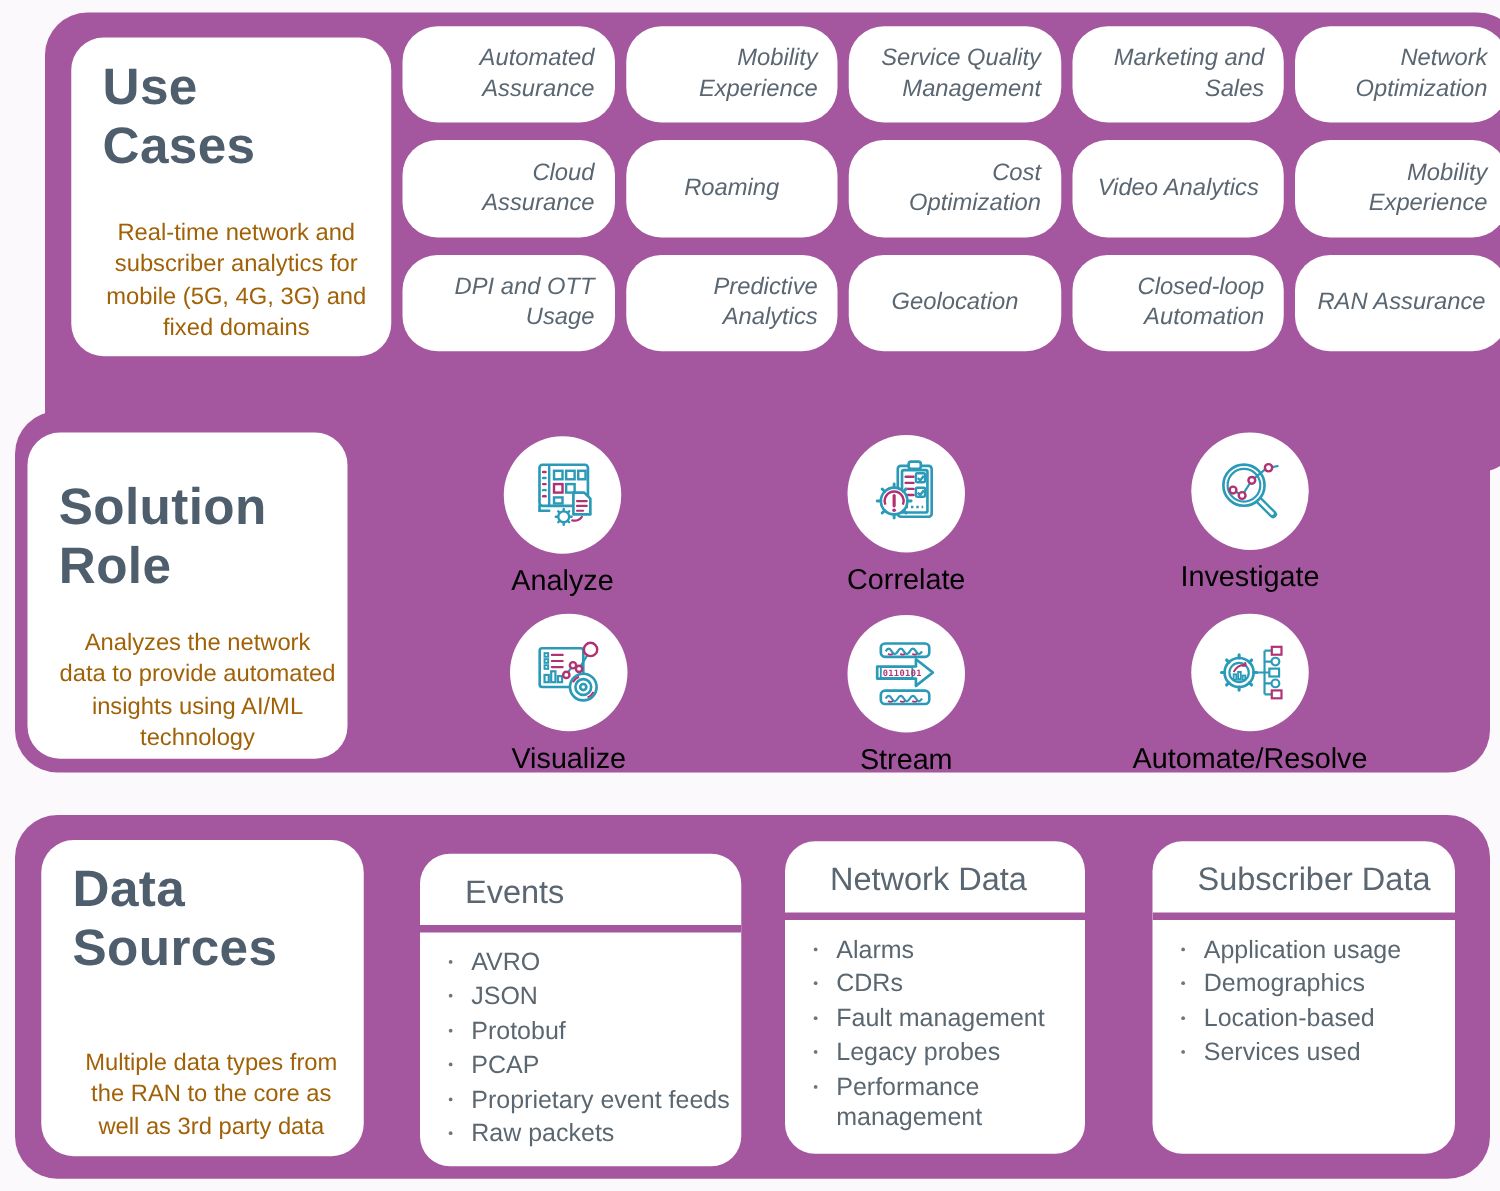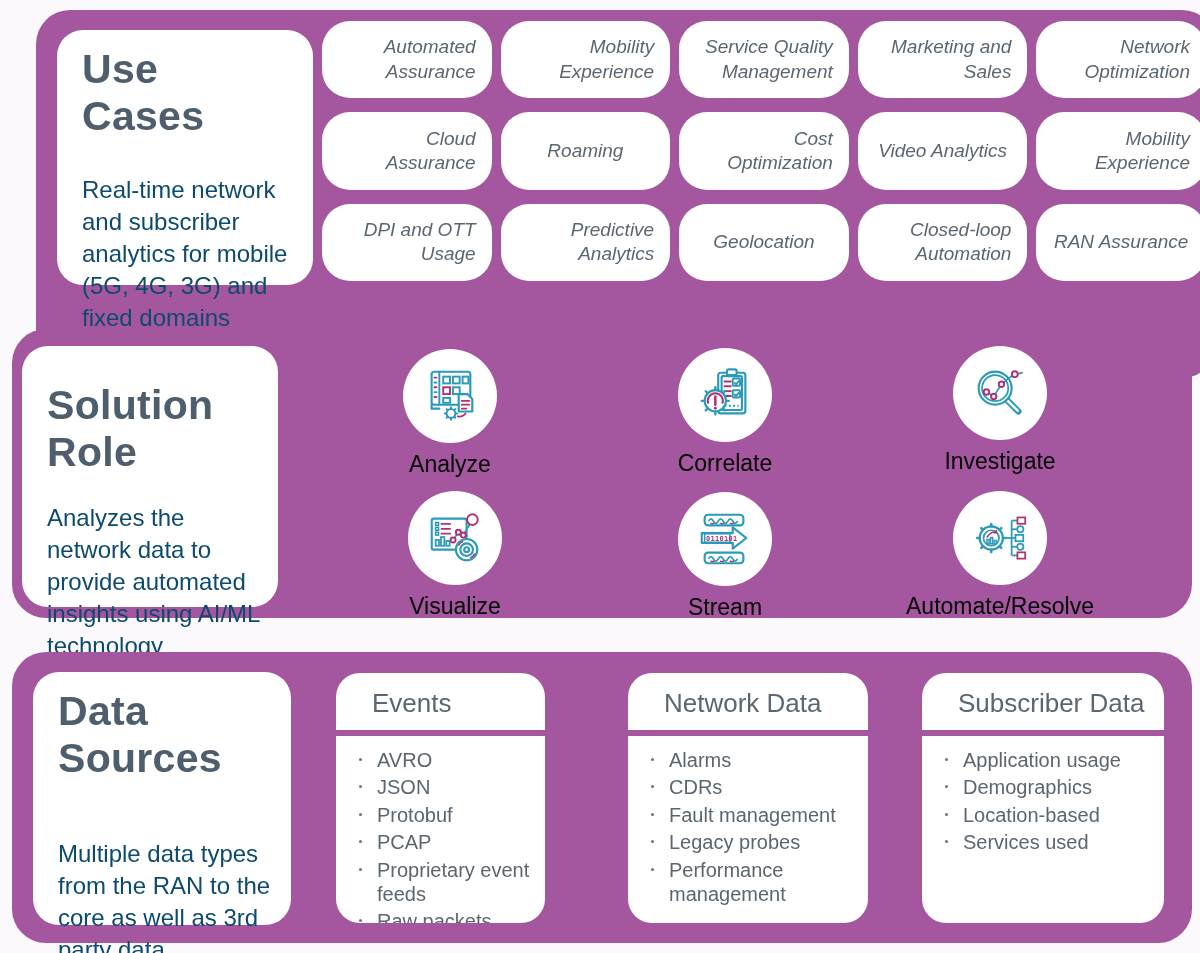--- a/index.html
+++ b/index.html
@@ -16,21 +16,21 @@
   .panel { position:absolute; background:#ffffff; border-radius:26px; }
   #panel-usecases   { left:33px; top:30px;  width:256px; height:255px; }
   #panel-solution   { left:22px; top:346px; width:256px; height:261px; }
   #panel-datasources{ left:33px; top:672px; width:258px; height:253px; }
 
   .p-title {
     position:absolute; left:25px; font-size:41px; font-weight:700;
     color:#4e5e6c; line-height:1.15; letter-spacing:0.3px; width:210px;
   }
   .p-desc {
-    position:absolute; left:25px; font-size:24px; color:#0c4a6e; line-height:1.33;
+    position:absolute; left:25px; font-size:19px; color:#a16207; line-height:1.33;text-align:center;
   }
   #panel-usecases .p-title { top:16px; }
   #panel-usecases .p-desc  { top:144px; width:214px; }
   #panel-solution .p-title { top:36px; }
   #panel-solution .p-desc  { top:156px; width:222px; }
   #panel-datasources .p-title { top:16px; }
   #panel-datasources .p-desc  { top:166px; width:222px; }
 
   
   .pills {
@@ -56,21 +56,21 @@
   .cap .cap-label { margin-top:8px; color:#000000; font-size:23px; }
   #cap-analyze    { left:340px; top:349px; }
   #cap-correlate  { left:615px; top:348px; }
   #cap-investigate{ left:890px; top:346px; }
   #cap-visualize  { left:345px; top:491px; }
   #cap-stream     { left:615px; top:492px; }
   #cap-automate   { left:890px; top:491px; }
 
   
   .ds-card { position:absolute; top:673px; height:250px; background:#ffffff; border-radius:24px; overflow:hidden; }
-  #ds-events    { left:336px; width:209px; }
+  #ds-events    { left:336px; width:257px;margin-top:10px; }
   #ds-network   { left:628px; width:240px; }
   #ds-subscriber{ left:922px; width:242px; }
   .ds-header { height:57px; padding:15px 0 0 36px; box-sizing:border-box; font-size:26px; color:#5a6772; }
   .ds-divider { height:6px; background:#a4569f; }
   .ds-body { padding:12px 8px 0 14px; }
   .ds-item { display:flex; font-size:20px; color:#5b6770; line-height:1.22; margin-bottom:3px; }
   .ds-item::before {
     content:""; flex:none; width:3px; height:3px; border-radius:50%;
     background:#6b7680; margin:10px 15px 0 9px;
   }

